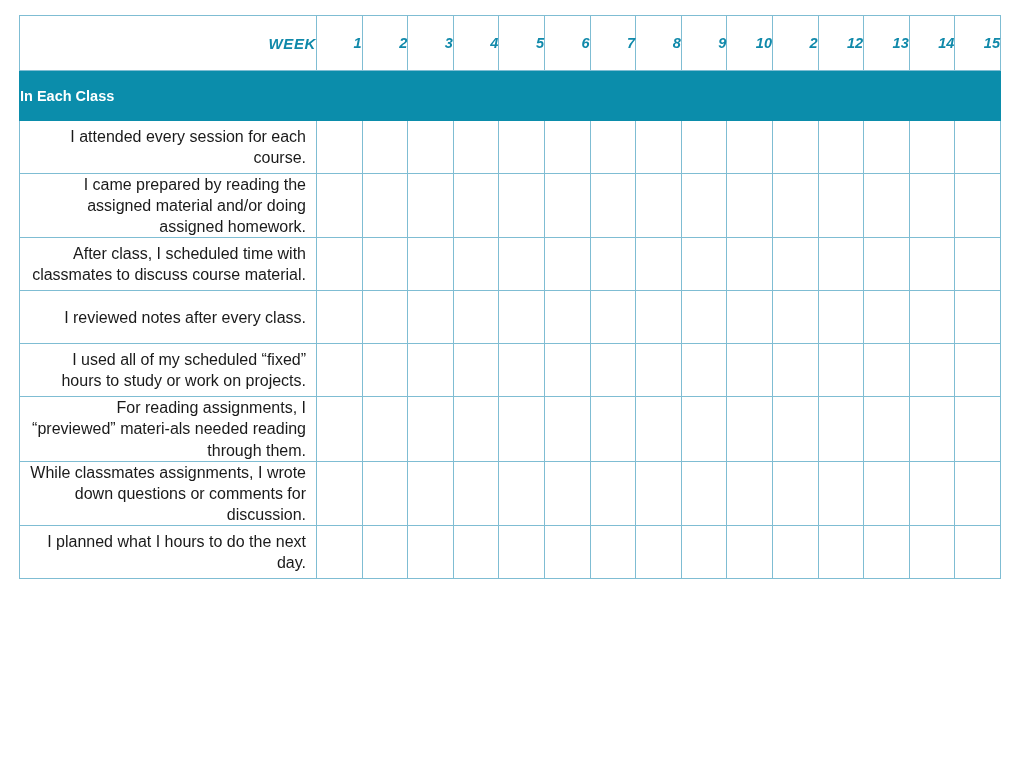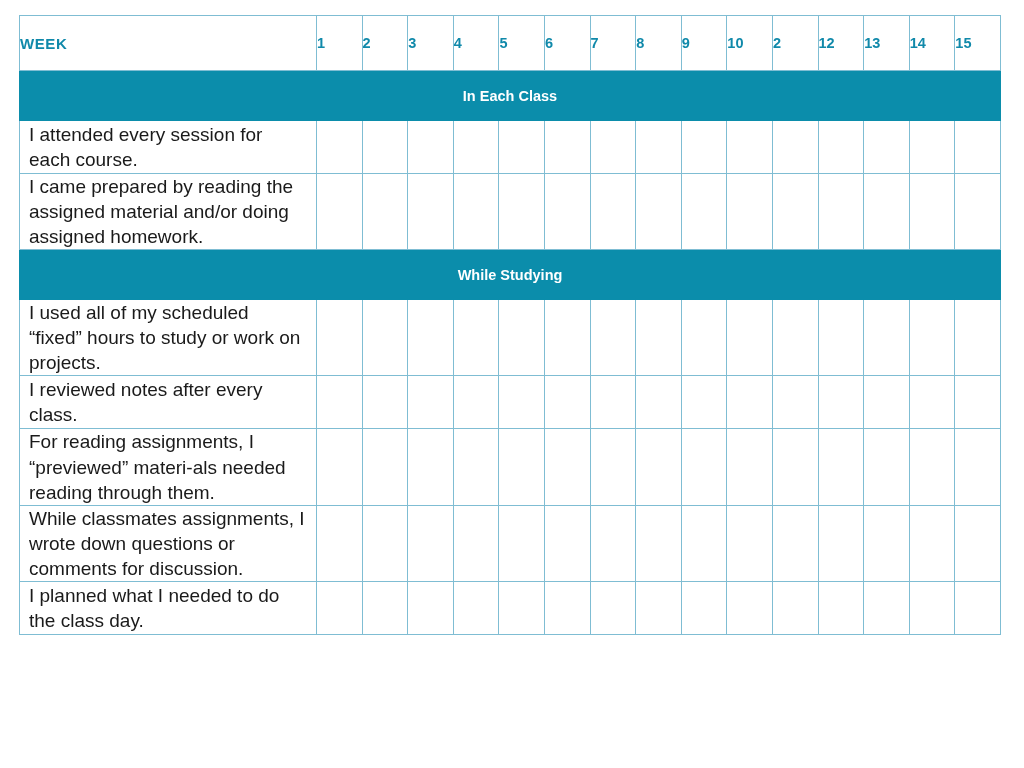--- a/index.html
+++ b/index.html
@@ -40,58 +40,59 @@
     box-shadow: 0 0 0 0 transparent;
   }
 
   col.label-col { width: 297px; }
   col.week-col  { width: 45.6px; }
 
   
   tr.head-row th {
     height: 54px;
     padding: 0;
-    text-align: left;
+    text-align: right;
     vertical-align: middle;
     color: #1089aa;
     font-weight: bold;
     background: #ffffff;
+    font-style: italic;
   }
   th.week-label {
     font-size: 15px;
     letter-spacing: 0.6px;
   }
   th.week-num {
     font-size: 14.5px;
   }
 
   
   tr.section-row td {
     background: #0b8dab;
     color: #ffffff;
     font-size: 14.5px;
     font-weight: bold;
-    text-align: center;
+    text-align: left;
     vertical-align: middle;
     height: 49px;
     padding: 0;
     border-left-color: #0b8dab;
     border-right-color: #0b8dab;
     border-top-color: #0b8dab;
     border-bottom-color: #0b8dab;
   }
 
   
   tr.item-row td.item-label {
     height: 52px;
     padding: 0 10px 0 9px;
-    font-size: 19px;
+    font-size: 16px;
     color: #1a1a1a;
     line-height: 1.32;
-    text-align: left;
+    text-align: right;
     vertical-align: middle;
     background: #ffffff;
   }
   tr.item-row td.item-label .txt {
     display: block;
   }
   tr.item-row td.tick-cell {
     padding: 0;
     background: #ffffff;
   }
@@ -176,22 +177,59 @@
           <td class="tick-cell"></td>
           <td class="tick-cell"></td>
           <td class="tick-cell"></td>
           <td class="tick-cell"></td>
           <td class="tick-cell"></td>
           <td class="tick-cell"></td>
           <td class="tick-cell"></td>
           <td class="tick-cell"></td>
           <td class="tick-cell"></td>
         </tr>
-        <tr class="section-row">
-          <td colspan="16">While Studying</td>
+        <tr class="item-row">
+          <td class="item-label">
+            <span class="txt">After class, I scheduled time with classmates to discuss course material.</span>
+          </td>
+          <td class="tick-cell"></td>
+          <td class="tick-cell"></td>
+          <td class="tick-cell"></td>
+          <td class="tick-cell"></td>
+          <td class="tick-cell"></td>
+          <td class="tick-cell"></td>
+          <td class="tick-cell"></td>
+          <td class="tick-cell"></td>
+          <td class="tick-cell"></td>
+          <td class="tick-cell"></td>
+          <td class="tick-cell"></td>
+          <td class="tick-cell"></td>
+          <td class="tick-cell"></td>
+          <td class="tick-cell"></td>
+          <td class="tick-cell"></td>
+        </tr>
+        <tr class="item-row">
+          <td class="item-label">
+            <span class="txt">I reviewed notes after every class.</span>
+          </td>
+          <td class="tick-cell"></td>
+          <td class="tick-cell"></td>
+          <td class="tick-cell"></td>
+          <td class="tick-cell"></td>
+          <td class="tick-cell"></td>
+          <td class="tick-cell"></td>
+          <td class="tick-cell"></td>
+          <td class="tick-cell"></td>
+          <td class="tick-cell"></td>
+          <td class="tick-cell"></td>
+          <td class="tick-cell"></td>
+          <td class="tick-cell"></td>
+          <td class="tick-cell"></td>
+          <td class="tick-cell"></td>
+          <td class="tick-cell"></td>
         </tr>
         <tr class="item-row">
           <td class="item-label">
             <span class="txt">I used all of my scheduled “fixed” hours to study or work on projects.</span>
           </td>
           <td class="tick-cell"></td>
           <td class="tick-cell"></td>
           <td class="tick-cell"></td>
           <td class="tick-cell"></td>
           <td class="tick-cell"></td>
@@ -201,40 +239,20 @@
           <td class="tick-cell"></td>
           <td class="tick-cell"></td>
           <td class="tick-cell"></td>
           <td class="tick-cell"></td>
           <td class="tick-cell"></td>
           <td class="tick-cell"></td>
           <td class="tick-cell"></td>
         </tr>
         <tr class="item-row">
           <td class="item-label">
-            <span class="txt">I reviewed notes after every class.</span>
-          </td>
-          <td class="tick-cell"></td>
-          <td class="tick-cell"></td>
-          <td class="tick-cell"></td>
-          <td class="tick-cell"></td>
-          <td class="tick-cell"></td>
-          <td class="tick-cell"></td>
-          <td class="tick-cell"></td>
-          <td class="tick-cell"></td>
-          <td class="tick-cell"></td>
-          <td class="tick-cell"></td>
-          <td class="tick-cell"></td>
-          <td class="tick-cell"></td>
-          <td class="tick-cell"></td>
-          <td class="tick-cell"></td>
-          <td class="tick-cell"></td>
-        </tr>
-        <tr class="item-row">
-          <td class="item-label">
             <span class="txt">For reading assignments, I “previewed” materi-als needed reading through them.</span>
           </td>
           <td class="tick-cell"></td>
           <td class="tick-cell"></td>
           <td class="tick-cell"></td>
           <td class="tick-cell"></td>
           <td class="tick-cell"></td>
           <td class="tick-cell"></td>
           <td class="tick-cell"></td>
           <td class="tick-cell"></td>
@@ -261,21 +279,21 @@
           <td class="tick-cell"></td>
           <td class="tick-cell"></td>
           <td class="tick-cell"></td>
           <td class="tick-cell"></td>
           <td class="tick-cell"></td>
           <td class="tick-cell"></td>
           <td class="tick-cell"></td>
         </tr>
         <tr class="item-row">
           <td class="item-label">
-            <span class="txt">I planned what I needed to do the class day.</span>
+            <span class="txt">I planned what I hours to do the next day.</span>
           </td>
           <td class="tick-cell"></td>
           <td class="tick-cell"></td>
           <td class="tick-cell"></td>
           <td class="tick-cell"></td>
           <td class="tick-cell"></td>
           <td class="tick-cell"></td>
           <td class="tick-cell"></td>
           <td class="tick-cell"></td>
           <td class="tick-cell"></td>

